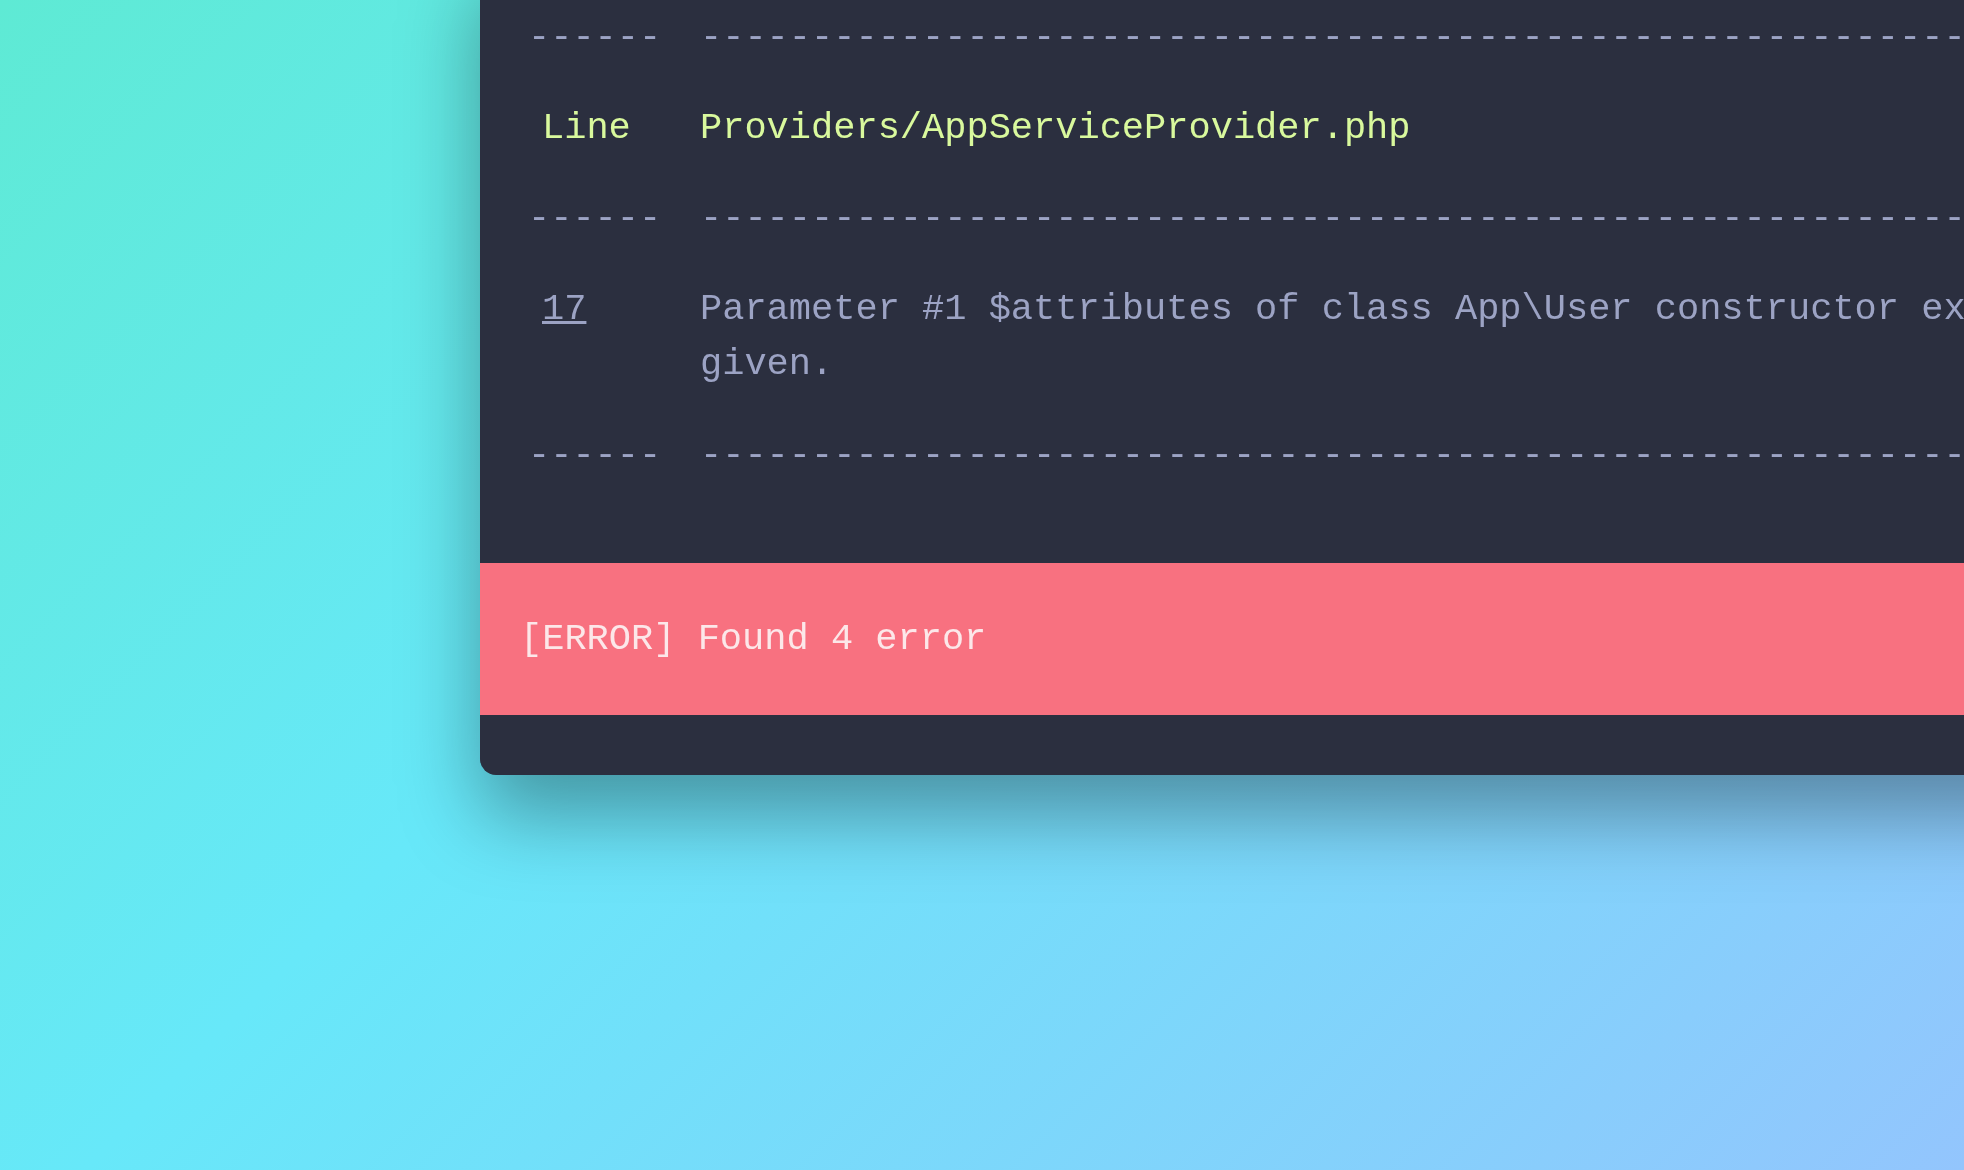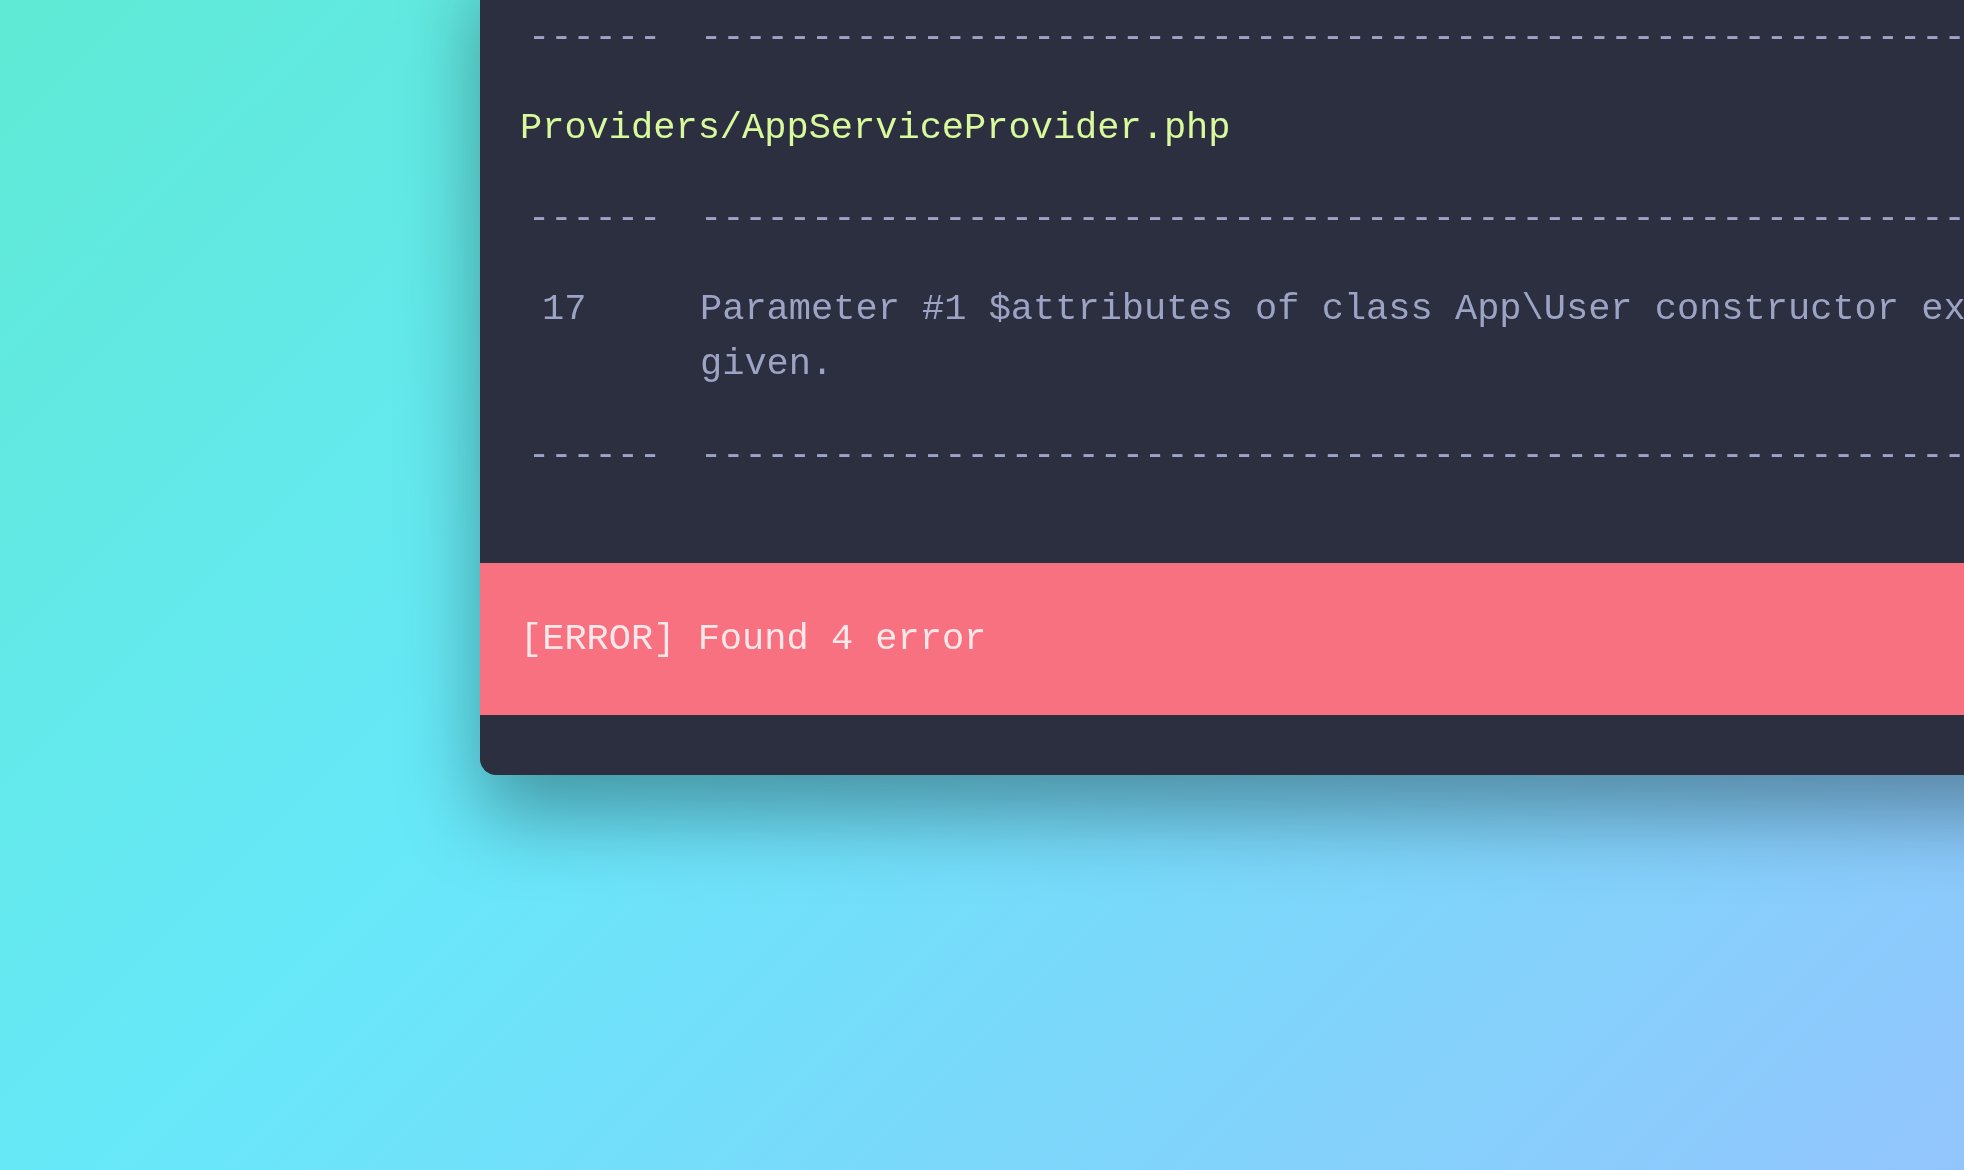--- a/index.html
+++ b/index.html
@@ -73,20 +73,21 @@
     .data-row {
       display: flex;
       color: #9ca3c4;
       margin: 35px 0;
     }
     
     .data-col-1 {
       width: 180px;
       flex-shrink: 0;
       padding-left: 22px;
+      text-decoration: underline;
     }
     
     .data-col-2 {
       flex: 1;
       padding-right: 20px;
     }
     
     .spacer {
       height: 60px;
     }
@@ -104,20 +105,21 @@
 
 <div class="terminal-window">
   <div class="terminal-content">
 
     <div class="separator-row">
       <span class="sep-col-1">------</span>
       <span class="sep-col-2">-----------------------------------------------------------------------------------------------------------------</span>
     </div>
 
     <div class="header-row">
+      <span class="header-col-1">Line</span>
       <span class="header-col-2">Providers/AppServiceProvider.php</span>
     </div>
 
     <div class="separator-row">
       <span class="sep-col-1">------</span>
       <span class="sep-col-2">-----------------------------------------------------------------------------------------------------------------</span>
     </div>
 
     <div class="data-row">
       <span class="data-col-1">17</span>

